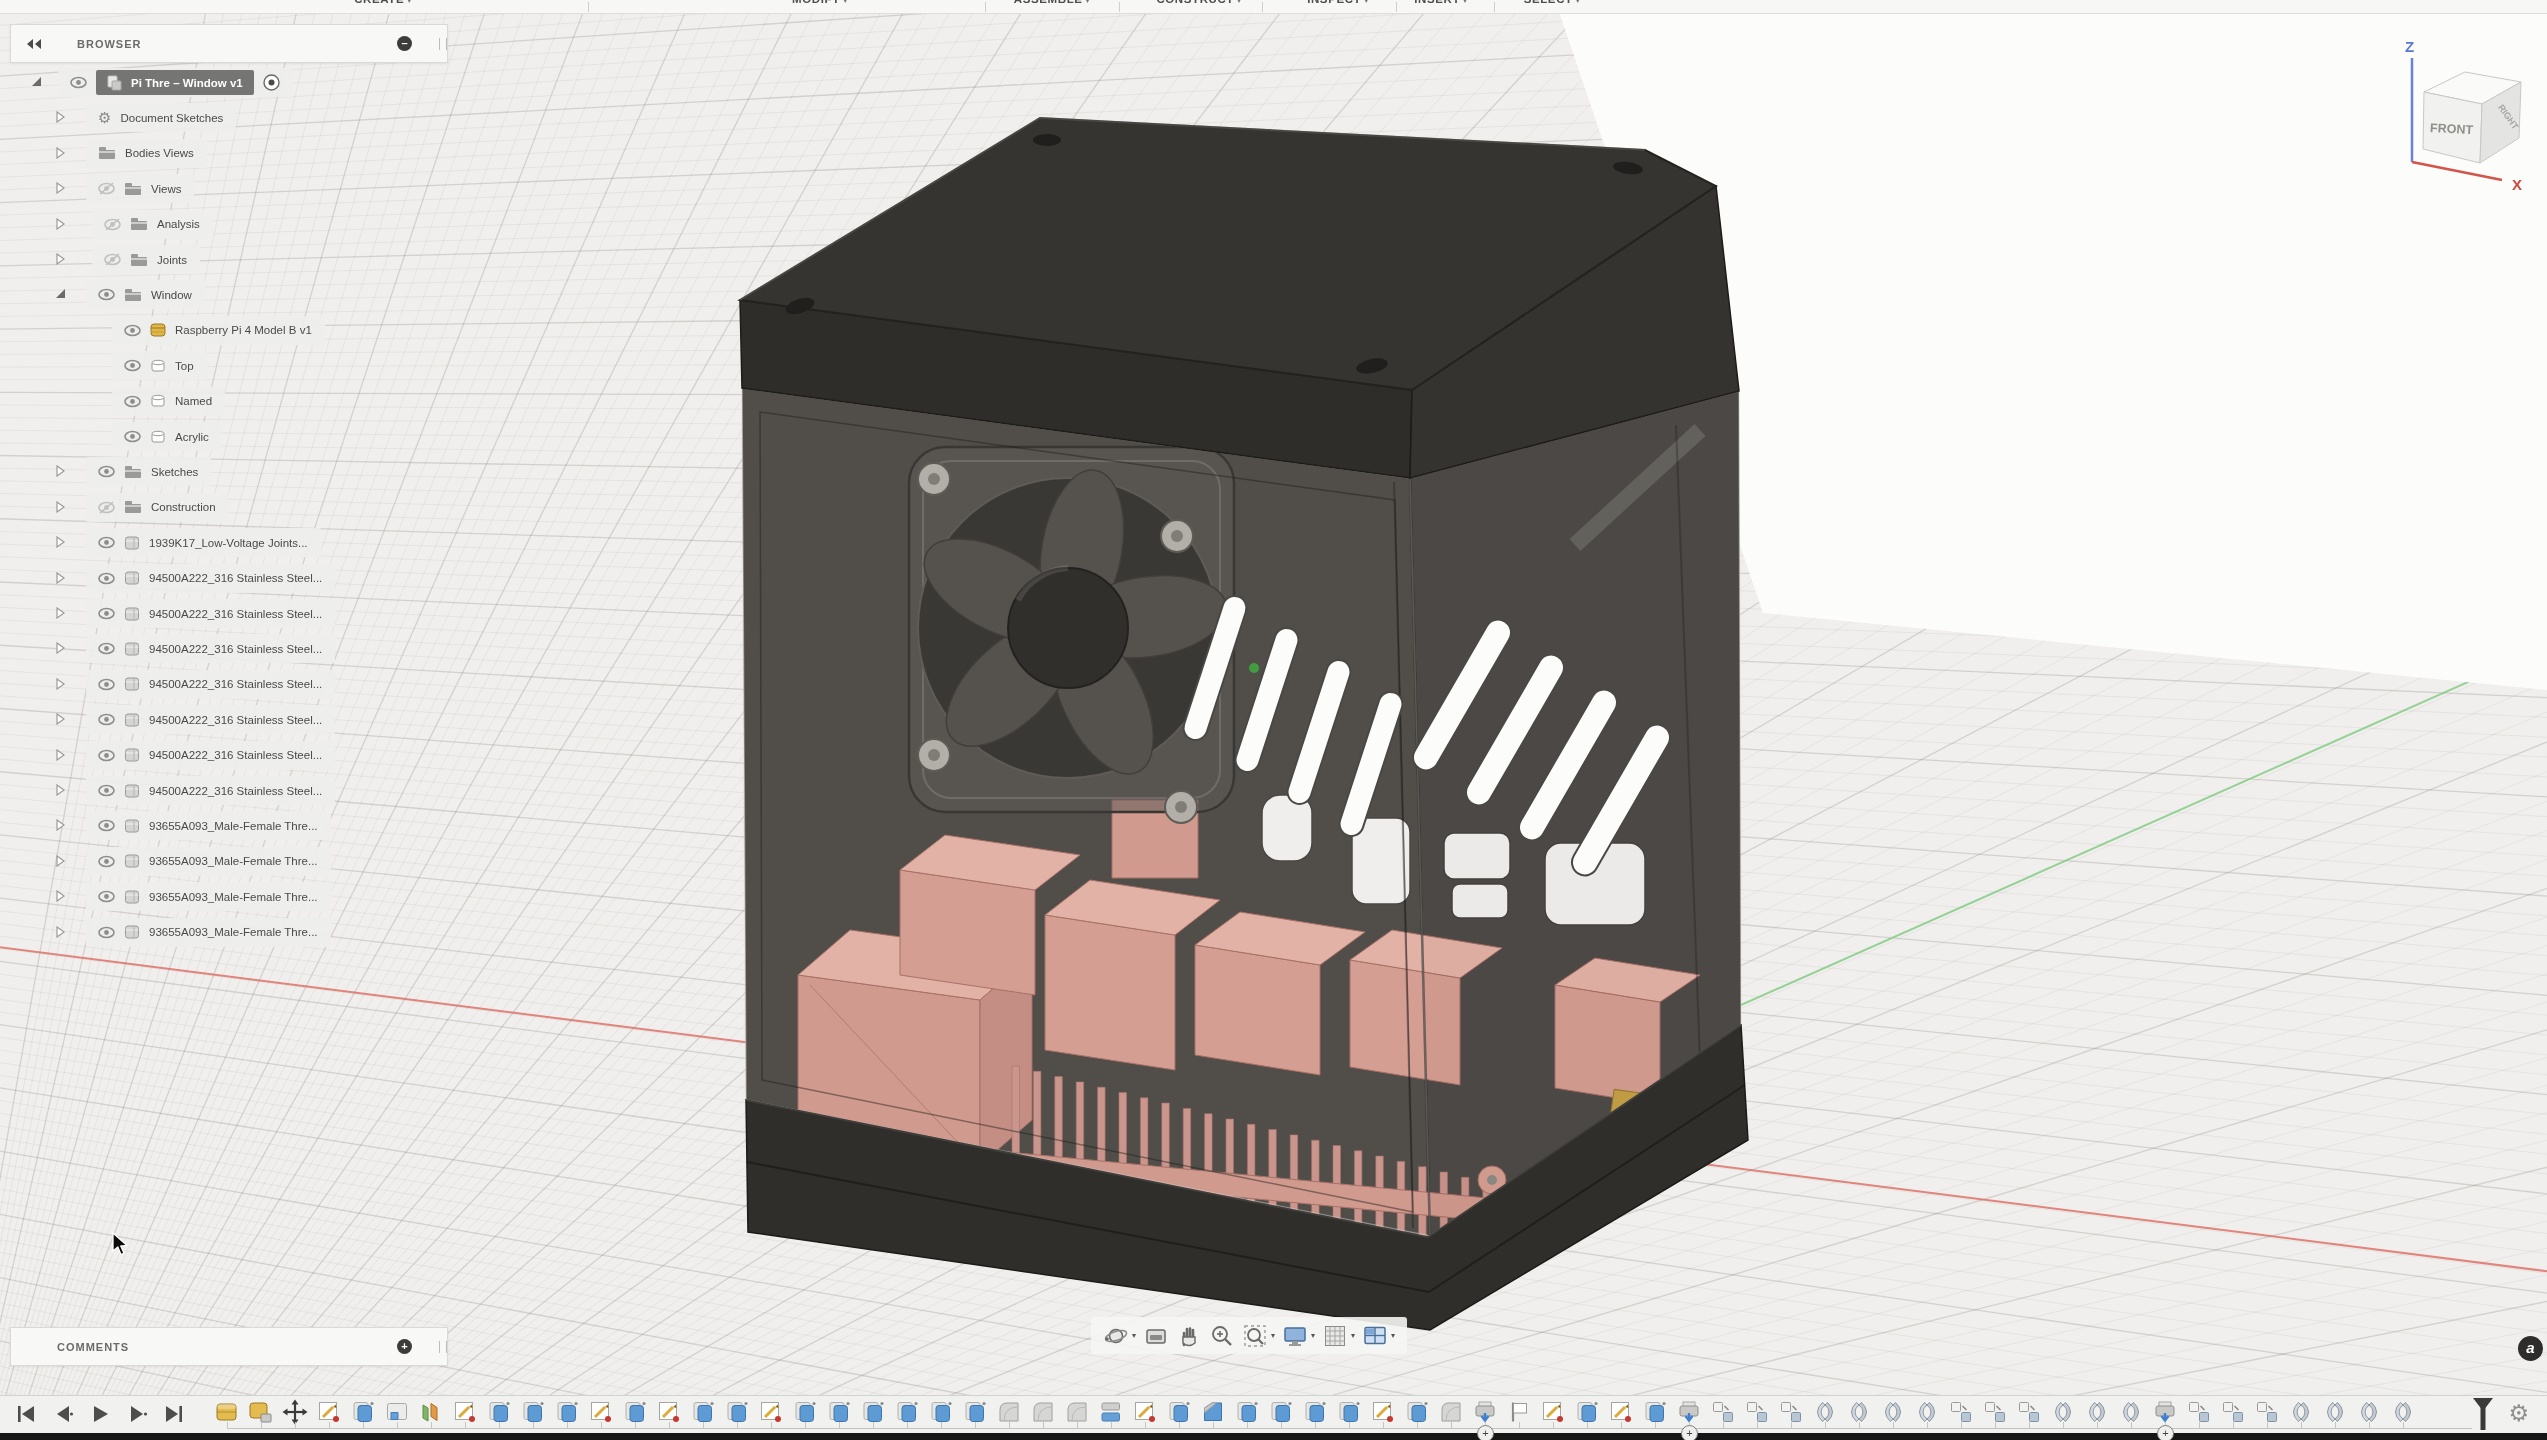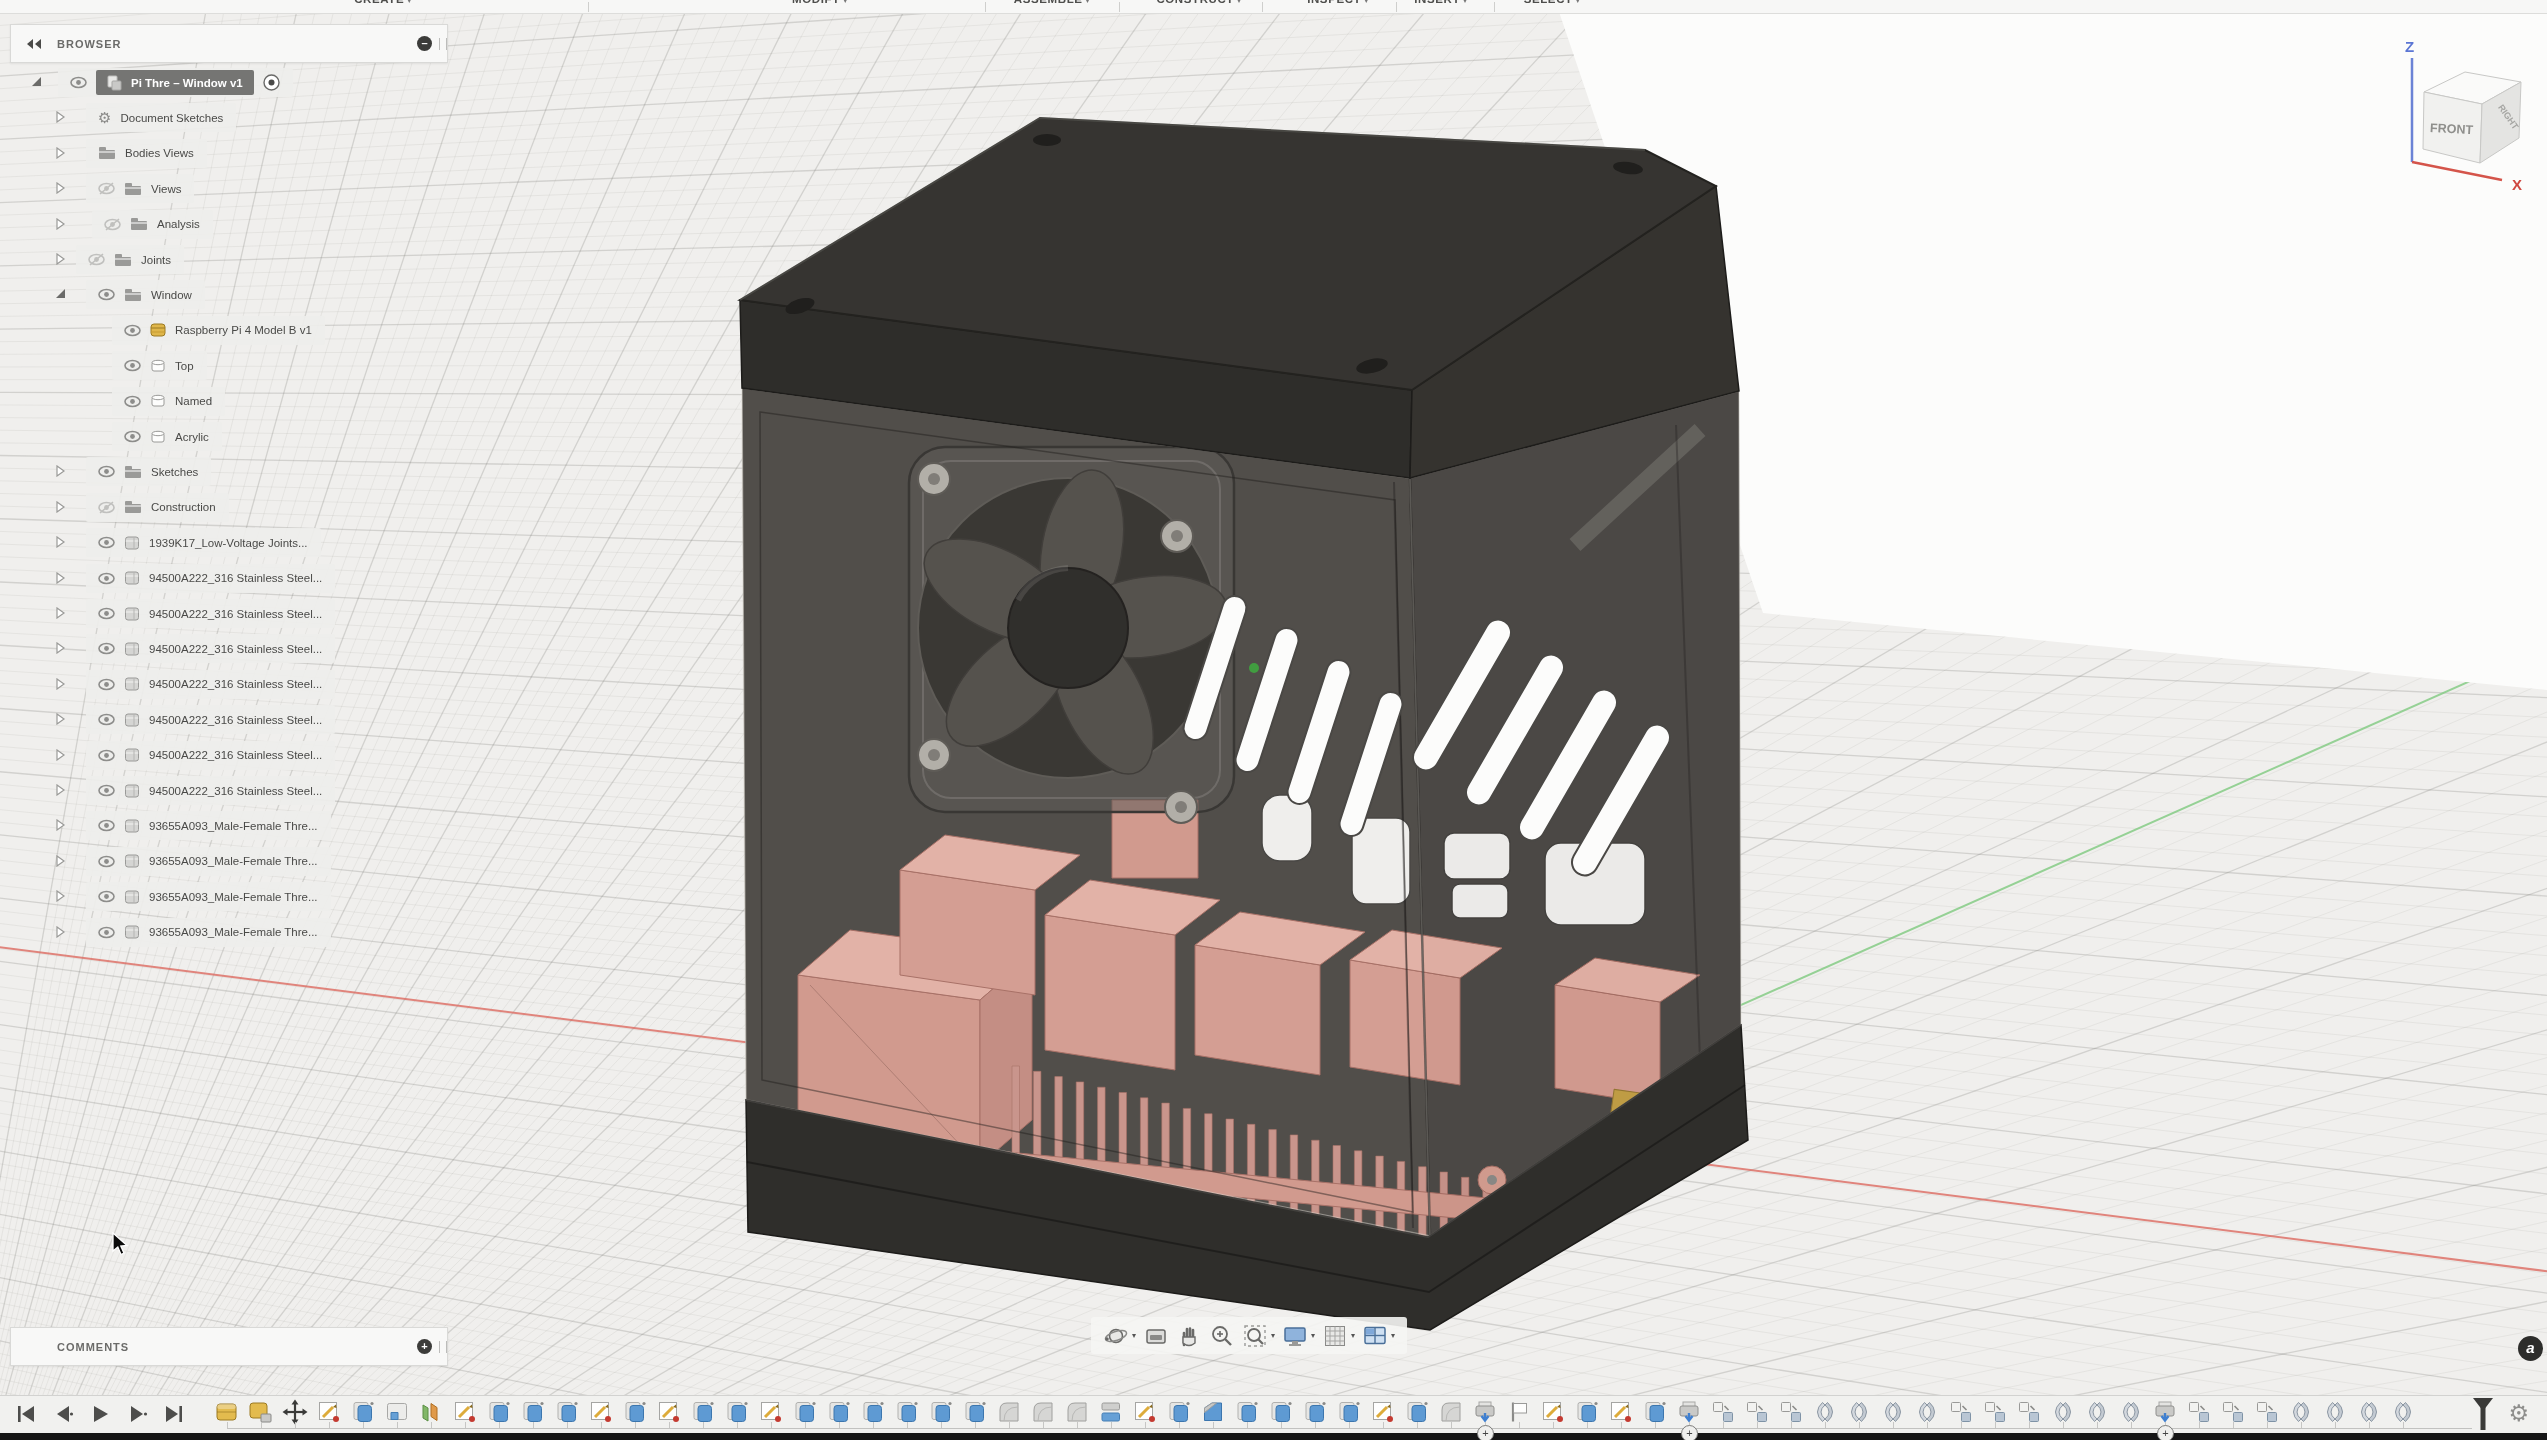--- a/index.html
+++ b/index.html
@@ -8,21 +8,21 @@
   svg{display:block}
   
   #top-strip{position:absolute;left:0;top:0;width:2547px;height:13px;background:#f7f7f6;
              border-bottom:1px solid #dddddb;overflow:hidden;z-index:40;}
   .menu-item{position:absolute;top:-7px;font-size:11.5px;letter-spacing:.6px;color:#4e4e4c;
              font-weight:600;white-space:nowrap;transform:translateX(-50%);}
   .menu-item .car{font-style:normal;font-size:8px;color:#777;margin-left:3px;}
   .menu-sep{position:absolute;top:2px;width:1px;height:10px;background:#cfcfcd;}
   
   .panel-header{position:absolute;height:37px;background:#f8f8f7;border:1px solid #d9d9d7;
-    box-shadow:0 1px 2px rgba(0,0,0,.07);display:flex;align-items:center;z-index:20;}
+    box-shadow:0 1px 2px rgba(0,0,0,.07);display:flex;align-items:center;z-index:20;gap:20px;}
   .panel-title{font-size:11px;font-weight:600;letter-spacing:1px;color:#6b6b69;}
   .circle-btn{width:15px;height:15px;border-radius:50%;background:#3c3c3a;color:#fff;
     font-size:11px;line-height:14px;text-align:center;font-weight:700;}
   .grip{width:6px;height:12px;border-left:1px solid #bcbcba;border-right:1px solid #bcbcba;margin-left:7px;}
   
   #browser-rows{position:absolute;left:0;top:24px;width:600px;height:960px;z-index:19;}
   .tree-arrow{position:absolute;width:12px;height:12px;}
   .tree-pill{position:absolute;display:inline-flex;align-items:center;height:29px;
      background:rgba(238,238,236,.92);border-radius:2px;padding:0 13px 0 12px;gap:9px;}
   .tree-label{font-size:11.5px;color:#4a4a48;white-space:nowrap;}
@@ -579,21 +579,21 @@
             <rect x="1" y="4" width="16" height="9" rx="1" fill="#9a9a98"></rect>
             <line x1="1" y1="6" x2="17" y2="6" stroke="#fff" stroke-width="1"></line>
           </svg>
           <span class="tree-label">Analysis</span>
         </div>
         <div style="position:absolute;left:54px;top:229px">
           <svg class="tree-arrow" width="12" height="12">
             <polygon points="3,1 10,6 3,11" fill="#fff" stroke="#9a9a98" stroke-width="1.2"></polygon>
           </svg>
         </div>
-        <div class="tree-pill" style="left:76px;top:221px">
+        <div class="tree-pill" style="left:92px;top:221px">
           <svg width="17" height="13">
             <ellipse cx="8.5" cy="6.5" rx="7.5" ry="5" fill="none" stroke="#c0c0be" stroke-width="1.6"></ellipse>
             <circle cx="8.5" cy="6.5" r="2.4" fill="#c0c0be"></circle>
             <line x1="2" y1="12" x2="15" y2="1" stroke="#c0c0be" stroke-width="1.6"></line>
           </svg>
           <svg width="18" height="14">
             <rect x="1" y="1" width="7" height="4" rx="1" fill="#9a9a98"></rect>
             <rect x="1" y="4" width="16" height="9" rx="1" fill="#9a9a98"></rect>
             <line x1="1" y1="6" x2="17" y2="6" stroke="#fff" stroke-width="1"></line>
           </svg>

